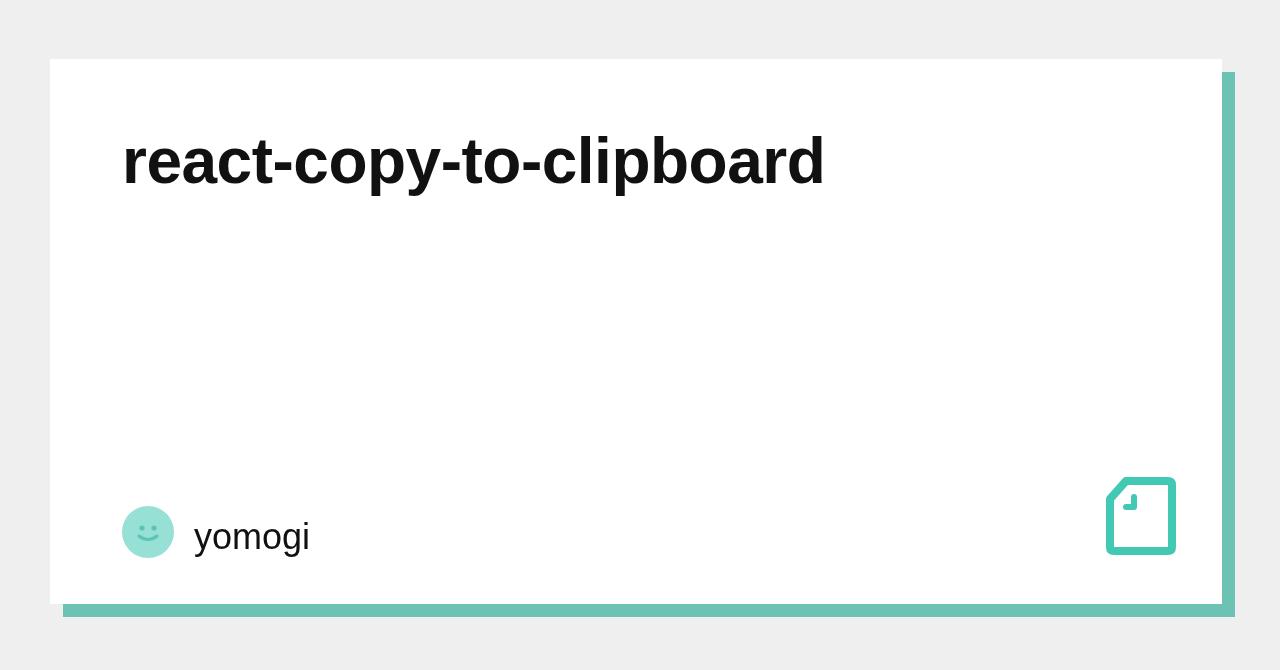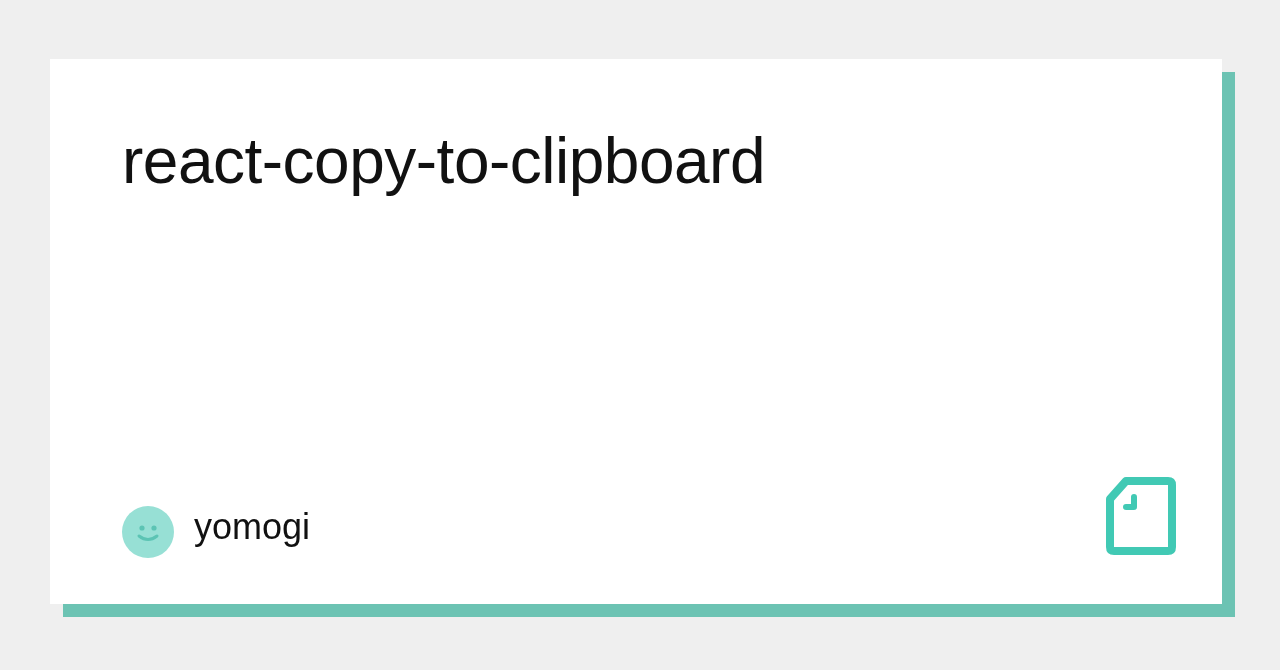--- a/index.html
+++ b/index.html
@@ -1,20 +1,20 @@
 <!DOCTYPE html>
 <html><head>
 <meta charset="utf-8">
 <style>
   html, body { margin:0; padding:0; }
   body { width:1280px; height:670px; background:#efefef; position:relative; overflow:hidden; font-family:"Liberation Sans", "DejaVu Sans", sans-serif; }
   .shadow { position:absolute; left:63px; top:72px; width:1172px; height:545px; background:#6cc3b3; }
   .card { position:absolute; left:50px; top:59px; width:1172px; height:545px; background:#ffffff; }
-  .title { position:absolute; left:72px; top:62px; margin:0; font-size:64px; font-weight:normal; color:#111; letter-spacing:-0.5px; line-height:80px; }
-  .author { position:absolute; left:72px; top:447px; display:flex; align-items:flex-start; }
+  .title { position:absolute; left:72px; top:62px; margin:0; font-size:64px; font-weight:bold; color:#111; letter-spacing:-0.5px; line-height:80px; }
+  .author { position:absolute; left:72px; top:447px; display:flex; align-items:flex-end; }
   .avatar { width:52px; height:52px; border-radius:50%; background:#97e0d5; position:relative; }
   .avatar svg { position:absolute; left:0; top:0; }
   .name { margin-left:20px; font-size:36px; color:#111; }
   .logo { position:absolute; left:1056px; top:416px; }
 </style>
 </head>
 <body>
 
 <div class="shadow"></div>
 <div class="card">

